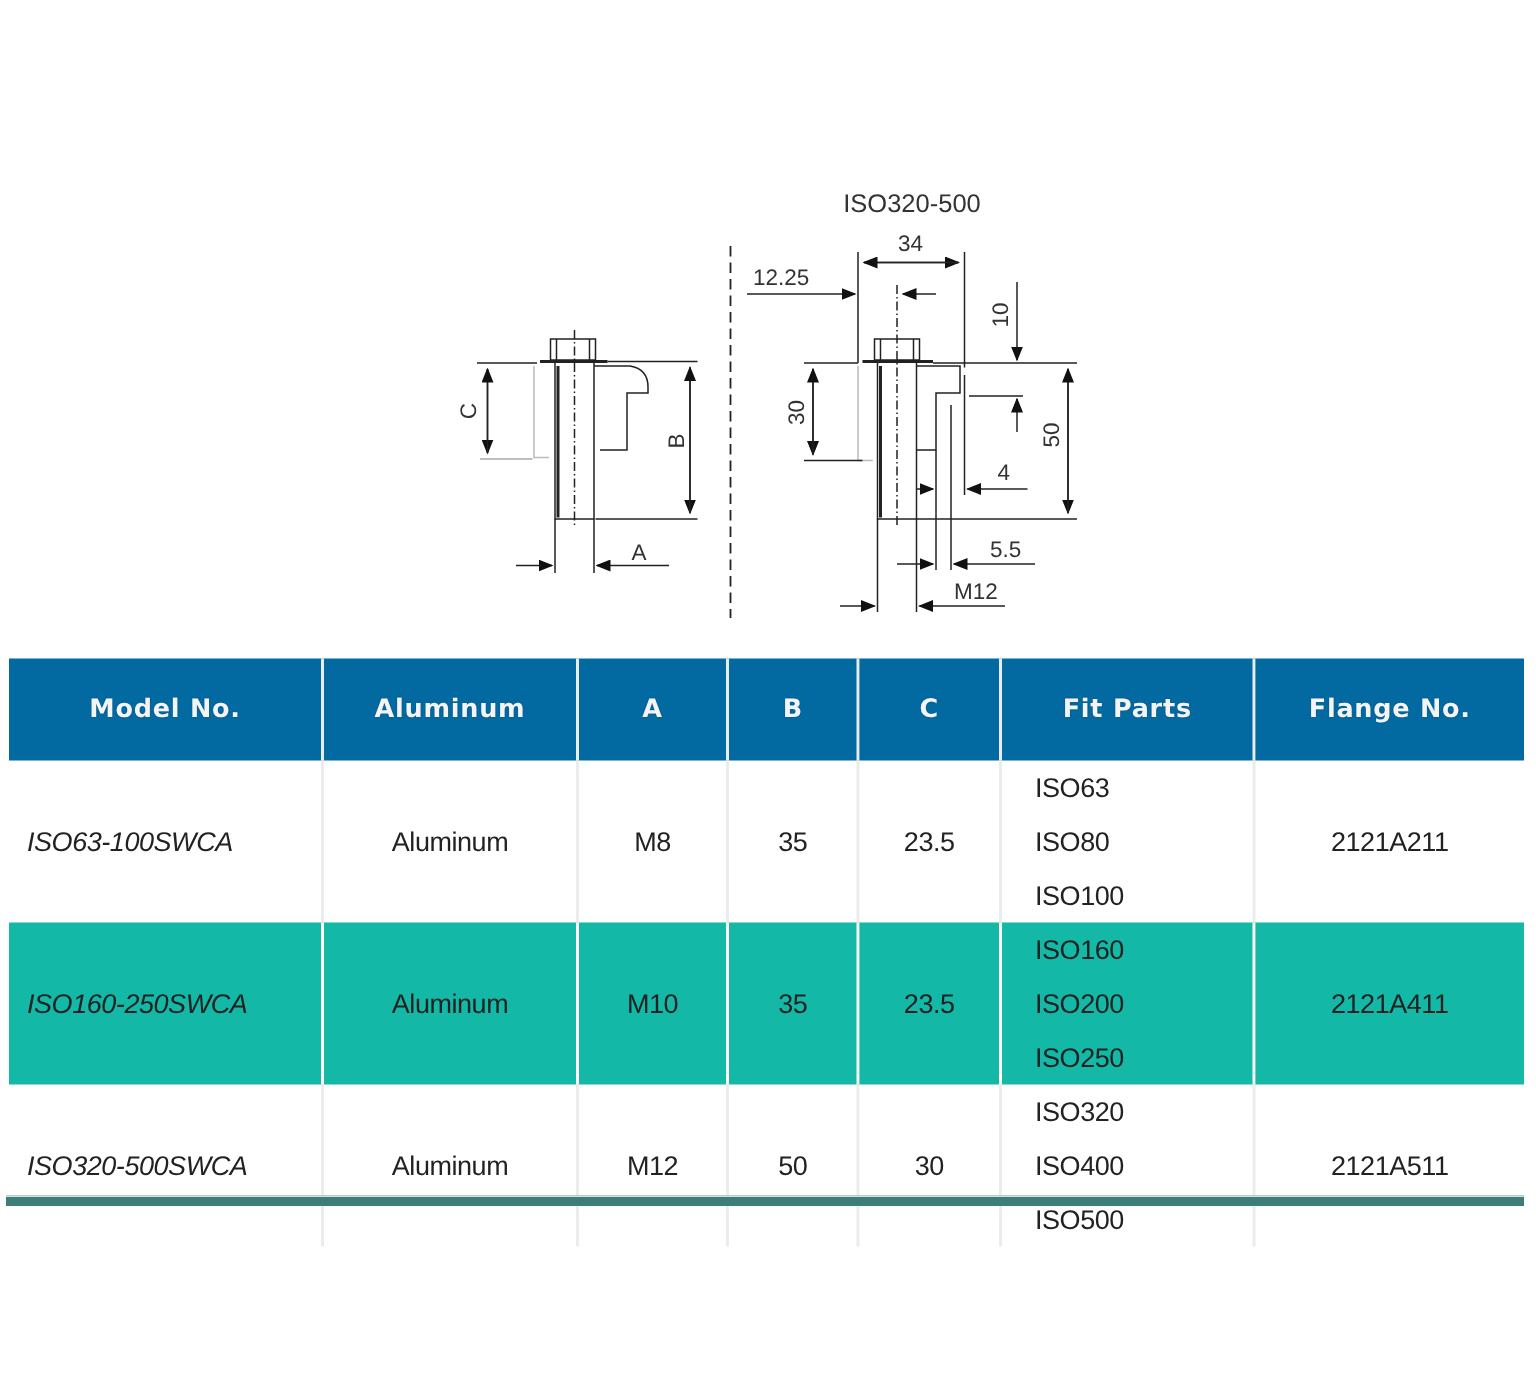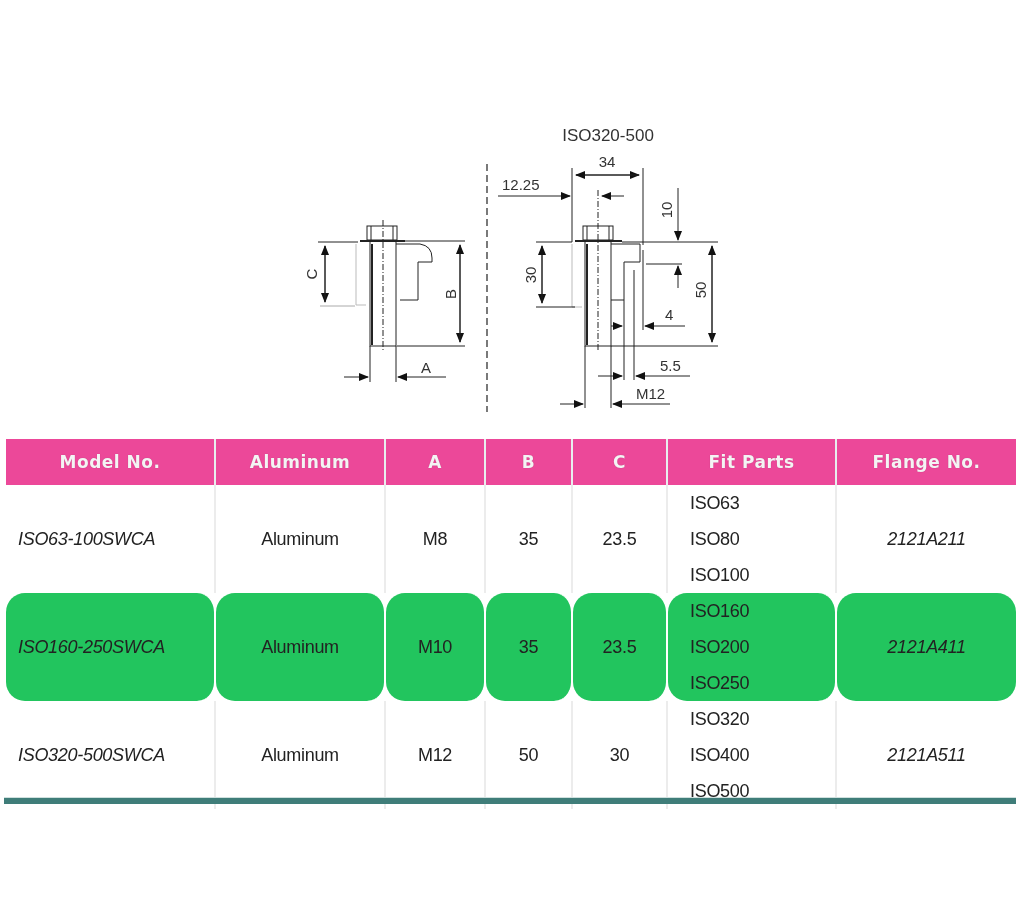--- a/index.html
+++ b/index.html
@@ -3,26 +3,26 @@
 <meta charset="utf-8">
 <style>
   html, body { margin:0; padding:0; background:#ffffff; }
   body { width:1024px; height:922px; position:relative; overflow:hidden; font-family:"Liberation Sans", sans-serif; color:#222; }
   .drawing { position:absolute; left:0; top:0; width:1024px; height:420px; }
   .drawing svg { position:absolute; left:0; top:0; }
   .dim-text { font-family:"Liberation Sans", sans-serif; font-size:15px; fill:#333; }
   .title-text { font-family:"Liberation Sans", sans-serif; font-size:17px; fill:#333; }
 
   .spec-table { position:absolute; left:6px; top:439px; width:1010px; border-collapse:separate; border-spacing:0; table-layout:fixed; }
-  .spec-table th { background:#ec4899; color:#f4f4f4; font-family:"DejaVu Sans", sans-serif; font-weight:bold; font-size:17px; height:36px; padding:5px; text-align:center; border-right:2px solid #e8eeee; letter-spacing:0.5px; text-shadow:0 0 1px rgba(0,0,0,0.25); }
+  .spec-table th { background:#0369a1; color:#f4f4f4; font-family:"DejaVu Sans", sans-serif; font-weight:bold; font-size:17px; height:36px; padding:16px; text-align:center; border-right:2px solid #e8eeee; letter-spacing:0.5px; text-shadow:0 0 1px rgba(0,0,0,0.25); }
   .spec-table th:last-child { border-right:none; }
   .spec-table td { font-size:18px; color:#222; text-align:center; padding:0; border-right:2px solid #ececec; vertical-align:middle; letter-spacing:-0.3px; }
-  .spec-table td:last-child { border-right:none;font-style:italic; }
+  .spec-table td:last-child { border-right:none; }
   .spec-table tr.row td { height:107px; }
-  .spec-table tr.row.alt td { background:#22c55e; border-right-color:#ffffff;border-radius:19px; }
+  .spec-table tr.row.alt td { background:#14b8a6; border-right-color:#ffffff; }
   .spec-table tr.row td.model { text-align:left; padding-left:12px;font-style:italic; }
   .spec-table tr.row td.flange { text-align:left; padding-left:22px; line-height:36px; }
   .flange-item { display:block; }
   .bottom-bar { position:absolute; left:4px; top:797px; width:1012px; height:6px; background:#3f7d79; border-top:1px solid #cfe0de; }
 </style>
 </head>
 <body>
 
 <div class="drawing">
   <svg width="1024" height="420" viewBox="0 0 1024 420" xmlns="http://www.w3.org/2000/svg">

